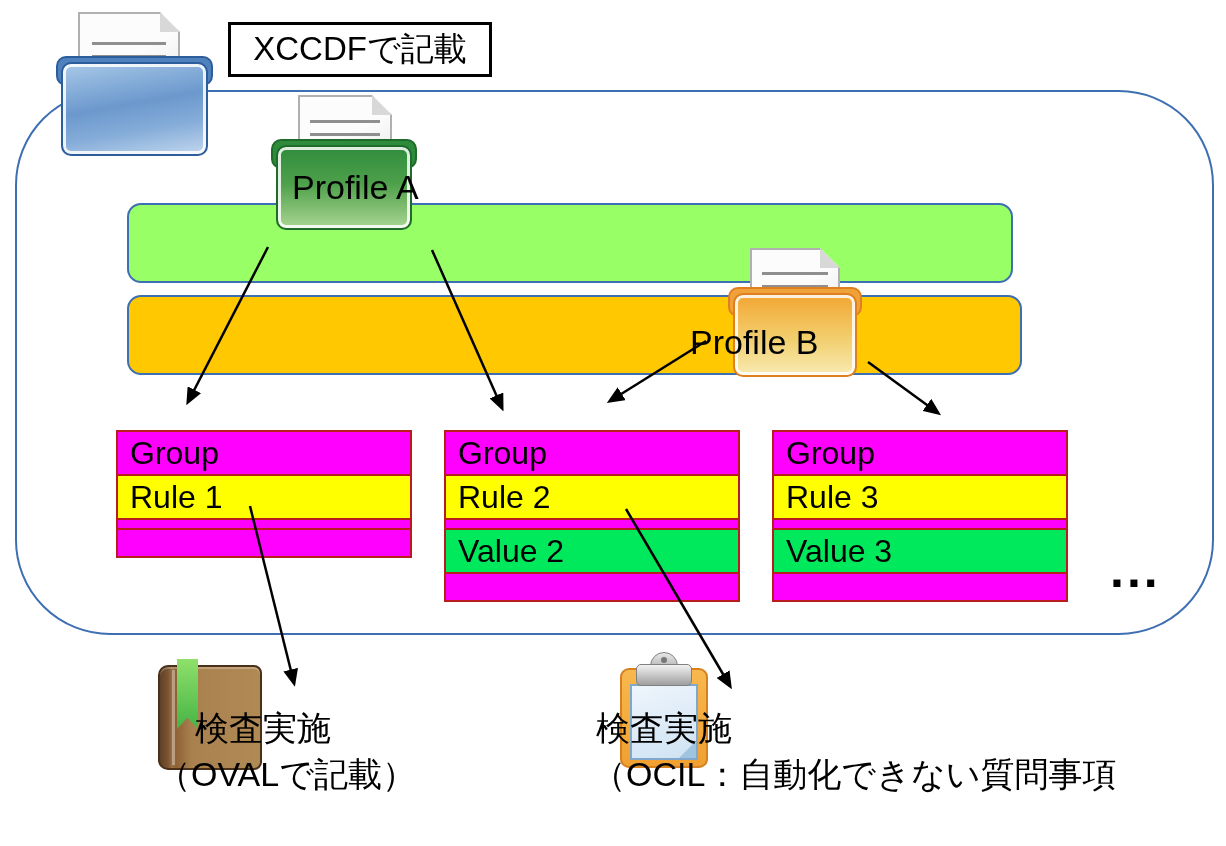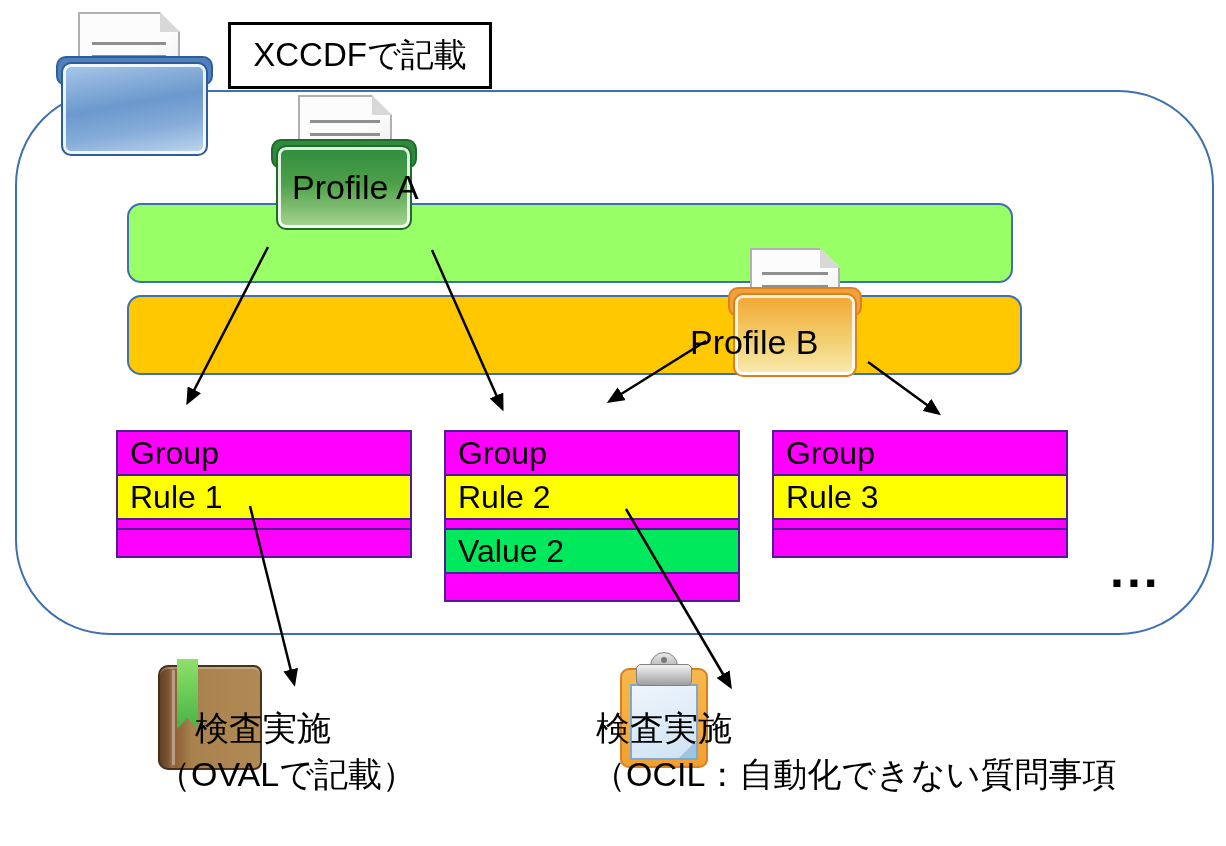--- a/index.html
+++ b/index.html
@@ -4,21 +4,21 @@
 <style>
   html,body{margin:0;padding:0;background:#fff;}
   .canvas{position:relative;width:1226px;height:846px;background:#ffffff;overflow:hidden;
           font-family:"Liberation Sans","DejaVu Sans",sans-serif;color:#000;}
 
   
   .container-outline{position:absolute;left:15px;top:90px;width:1199px;height:545px;
     border:2.5px solid #3E6FB2;border-radius:95px;box-sizing:border-box;background:transparent;}
 
   
-  .xccdf-box{position:absolute;left:228px;top:22px;width:264px;height:67px;background:#fff;
+  .xccdf-box{position:absolute;left:228px;top:22px;width:264px;height:55px;background:#fff;
     border:3px solid #000;box-sizing:border-box;display:flex;align-items:center;justify-content:center;
     font-size:33px;z-index:6;}
 
   
   .bar{position:absolute;box-sizing:border-box;border:2px solid #3E6FB2;border-radius:14px;}
   .bar-green{left:127px;top:203px;width:886px;height:80px;background:#99FF66;}
   .bar-orange{left:127px;top:295px;width:895px;height:80px;background:#FFC800;}
 
   
   .doc{position:absolute;background:linear-gradient(150deg,#fcfcfc 55%,#e9e9e9 100%);
@@ -36,21 +36,21 @@
   .e-blue{background:#4f82bd;border:2px solid #2e5d9c;}
   .f-green{background:linear-gradient(180deg,#2f8d3d 0%,#4ea04a 45%,#a9d592 100%);border:2px solid #1f6b2a;}
   .e-green{background:#2e8b3c;border:2px solid #1f6b2a;}
   .f-orange{background:linear-gradient(180deg,#f2a633 0%,#f2cf6e 55%,#f8eab2 100%);border:2px solid #e07f1f;}
   .e-orange{background:#f0a23a;border:2px solid #e07f1f;}
 
   .lbl{position:absolute;font-size:34px;white-space:nowrap;z-index:5;}
 
   
   .gbox{position:absolute;top:430px;width:296px;}
-  .grow{border:2px solid #4c1d95;box-sizing:border-box;margin-top:-2px;display:flex;align-items:center;}
+  .grow{border:2px solid #b91c1c;box-sizing:border-box;margin-top:-2px;display:flex;align-items:center;}
   .grow.first{margin-top:0;}
   .h46{height:46px}.h12{height:12px}.h30{height:30px}
   .c-m{background:#FF00FF}.c-y{background:#FFFF00}.c-g{background:#00E95D}
   .rowtext{font-size:32px;padding-left:12px;line-height:1;}
 
   .ellipsis{position:absolute;left:1110px;top:545px;font-size:50px;font-weight:700;
     letter-spacing:3px;line-height:1;z-index:3;}
 
   
   .book{position:absolute;left:158px;top:665px;width:104px;height:105px;z-index:4;
@@ -139,20 +139,23 @@
   </div>
 
   <div class="gbox" style="left:772px;">
     <div class="grow first h46 c-m">
       <span class="rowtext">Group</span>
       </div>
     <div class="grow h46 c-y">
       <span class="rowtext">Rule 3</span>
       </div>
     <div class="grow h12 c-m"></div>
+    <div class="grow h46 c-g">
+      <span class="rowtext">Value 3</span>
+      </div>
     <div class="grow h30 c-m"></div>
   </div>
 
   <span class="ellipsis">...</span>
 
   <div class="book"></div>
   <div class="book-spine"></div>
   <div class="bookmark"></div>
 
   <div class="clipboard"></div>

